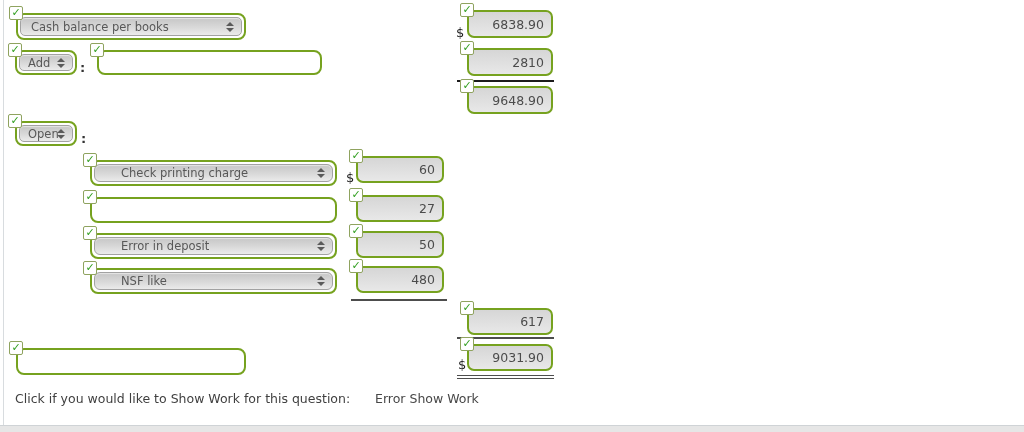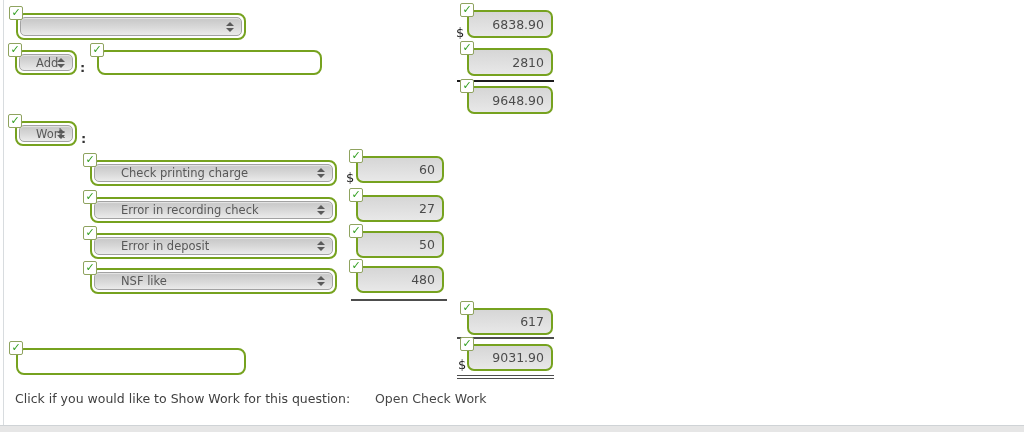--- a/index.html
+++ b/index.html
@@ -28,22 +28,22 @@
     background:#fff;padding:2px;
   }
   .sel .pill{
     position:relative;height:100%;border:1px solid #a2a2a2;border-radius:5px;
     background:linear-gradient(180deg,#c6c6c6,#d9d9d9 55%,#ebebeb);
     box-shadow:inset 0 1px 1px rgba(255,255,255,.55);
     display:flex;align-items:center;
     color:#585858;font-size:11.5px;white-space:nowrap;overflow:hidden;
   }
   .pad10 .pill{padding-left:10px;padding-right:22px;}
-  .pad8 .pill{padding-left:16px;padding-right:20px;}
-  .pad26 .pill{padding-left:26px;padding-right:24px;}
+  .pad8 .pill{padding-left:8px;padding-right:20px;}
+  .pad26 .pill{padding-left:26px;padding-right:24px;border-radius:6px;}
   .sel .cb{left:-9px;top:-9px;}
   .stepper{position:absolute;right:7px;top:50%;transform:translateY(-50%);display:flex;flex-direction:column;align-items:center;gap:2px;}
   .stepper .up{width:0;height:0;border-left:4px solid transparent;border-right:4px solid transparent;border-bottom:4px solid #5a5a5a;}
   .stepper .down{width:0;height:0;border-left:4px solid transparent;border-right:4px solid transparent;border-top:4px solid #5a5a5a;}
 
   
   .inpwrap{position:absolute;}
   .inpwrap .cb{left:-7px;top:-7px;}
   .inp{
     display:block;width:100%;height:100%;
@@ -66,20 +66,21 @@
 </head>
 <body>
 
 <div id="stage">
 
   <div class="leftline"></div>
 
   <div class="sel pad10" style="left:16px;top:13px;width:230px;height:27px">
     <span class="cb">✓</span>
     <div class="pill">
+      <span>Cash balance per books</span>
       <span class="stepper">
           <i class="up"></i>
           <i class="down"></i>
         </span>
     </div>
   </div>
   <span class="dollar" style="left:456px;top:25px">$</span>
   <div class="inpwrap" style="left:467px;top:10px;width:86px;height:28px">
     <span class="cb">✓</span>
     <input class="inp" value="6838.90" style="">
@@ -106,21 +107,21 @@
 
   <div class="rule dark" style="left:457px;top:80px;width:97px"></div>
   <div class="inpwrap" style="left:467px;top:86px;width:86px;height:28px">
     <span class="cb">✓</span>
     <input class="inp" value="9648.90" style="">
   </div>
 
   <div class="sel pad8" style="left:15px;top:121px;width:62px;height:25px">
     <span class="cb">✓</span>
     <div class="pill">
-      <span>Work</span>
+      <span>Open</span>
       <span class="stepper">
           <i class="up"></i>
           <i class="down"></i>
         </span>
     </div>
   </div>
   <span class="colon" style="left:81px;top:131px">:</span>
 
   <div class="sel pad26" style="left:90px;top:160px;width:247px;height:26px">
     <span class="cb">✓</span>
@@ -133,27 +134,20 @@
     </div>
   </div>
   <span class="dollar" style="left:346px;top:170px">$</span>
   <div class="inpwrap" style="left:356px;top:156px;width:88px;height:27px">
     <span class="cb">✓</span>
     <input class="inp" value="60" style="">
   </div>
 
   <div class="sel pad26" style="left:90px;top:197px;width:247px;height:26px">
     <span class="cb">✓</span>
-    <div class="pill">
-      <span>Error in recording check</span>
-      <span class="stepper">
-          <i class="up"></i>
-          <i class="down"></i>
-        </span>
-    </div>
   </div>
   <div class="inpwrap" style="left:356px;top:195px;width:88px;height:27px">
     <span class="cb">✓</span>
     <input class="inp" value="27" style="">
   </div>
 
   <div class="sel pad26" style="left:90px;top:233px;width:247px;height:26px">
     <span class="cb">✓</span>
     <div class="pill">
       <span>Error in deposit</span>
@@ -194,16 +188,16 @@
     <span class="cb">✓</span>
   </div>
   <span class="dollar" style="left:458px;top:357px">$</span>
   <div class="inpwrap" style="left:467px;top:344px;width:86px;height:27px">
     <span class="cb">✓</span>
     <input class="inp" value="9031.90" style="">
   </div>
   <div class="dblrule" style="left:457px;top:375px;width:97px"></div>
 
   <div class="prompt">Click if you would like to Show Work for this question:</div>
-  <div class="showwork">Open Check Work</div>
+  <div class="showwork">Error Show Work</div>
 
   <div class="bottombar"></div>
 </div>
 
 </body></html>

